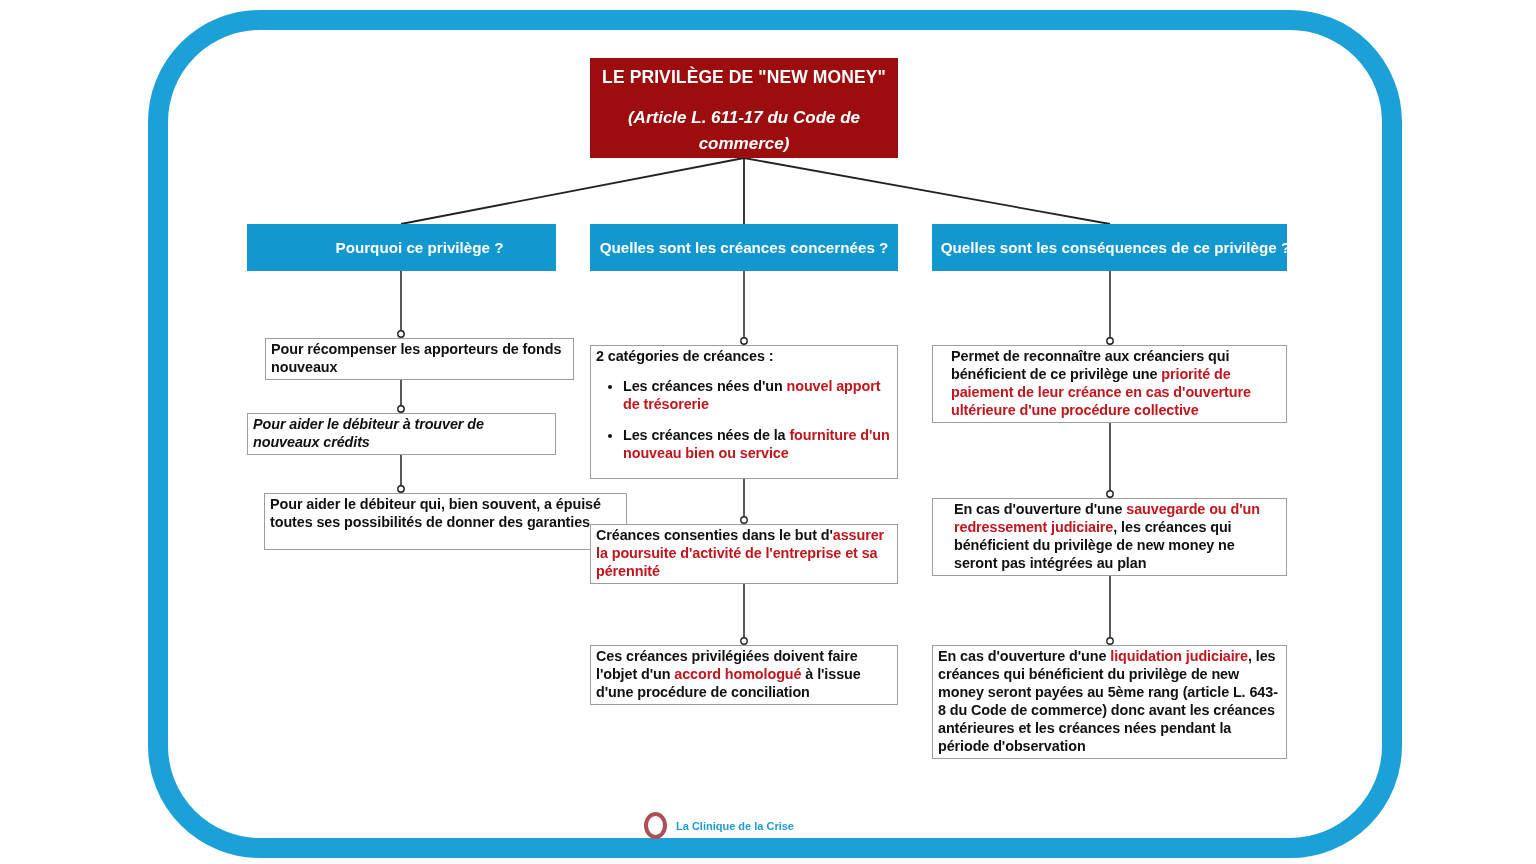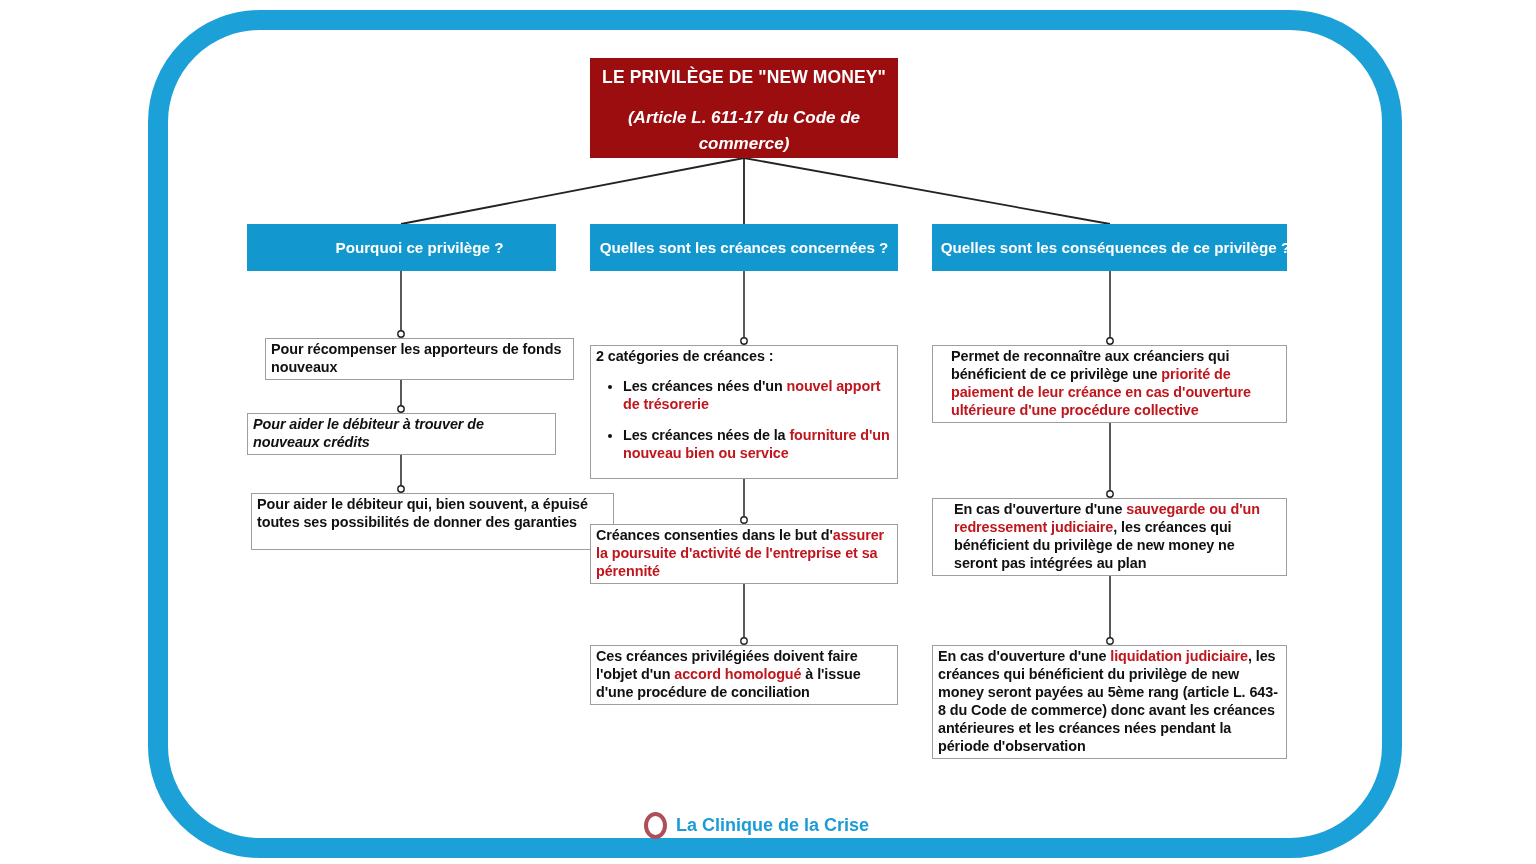--- a/index.html
+++ b/index.html
@@ -26,37 +26,37 @@
   .h2 { left:590px; top:224px; width:308px; }
   .h3 { left:932px; top:224px; width:355px;padding-left:12px; }
 
   .white-box { background:#ffffff; border:1px solid #9E9E9E; color:#111111;
                font-size:14.4px; font-weight:bold; line-height:1.25;
                padding:1px 5px 3px; letter-spacing:-0.1px; }
   .red { color:#C0161D; }
 
   .b11 { left:247px; top:338px; width:309px; min-height:38px;margin-left:18px; }
   .b12 { left:247px; top:413px; width:309px; min-height:38px;font-style:italic; }
-  .b13 { left:251px; top:493px; width:363px; min-height:57px; }
+  .b13 { left:264px; top:493px; width:363px; min-height:57px; }
 
   .b21 { left:590px; top:345px; width:308px; min-height:119px; }
   .b22 { left:590px; top:524px; width:308px; min-height:54px; }
   .b23 { left:590px; top:645px; width:308px; min-height:54px; }
 
   .b31 { left:932px; top:345px; width:355px; min-height:74px;padding-left:18px; }
   .b32 { left:932px; top:498px; width:355px; min-height:71px;padding-left:21px; }
   .b33 { left:932px; top:645px; width:355px; min-height:91px; }
 
   ul.bullets { margin:12px 0 0 0; padding-left:27px; list-style:disc; }
   ul.bullets li { margin-bottom:13px; }
 
   .footer { position:absolute; left:644px; top:812px; display:flex; align-items:center; gap:9px; }
   .ring { display:inline-block; width:15px; height:19px; border:4px solid #AE4E57;
           border-radius:50%; }
-  .brand-text { color:#1C9CD7; font-weight:bold; font-size:18px; white-space:nowrap; }
+  .brand-text { color:#1C9CD7; font-weight:bold; font-size:11px; white-space:nowrap; }
 </style>
 </head>
 <body>
 
 <div class="canvas">
 
   <div class="frame"></div>
 
   <svg class="connectors" viewBox="0 0 1536 864">
     <g stroke="#222222" stroke-width="1.8" fill="none">

